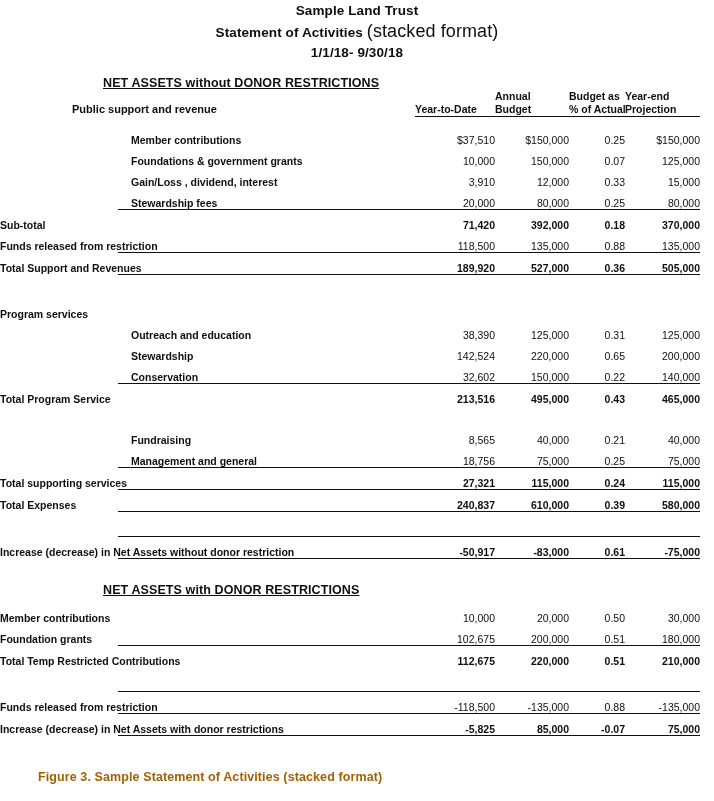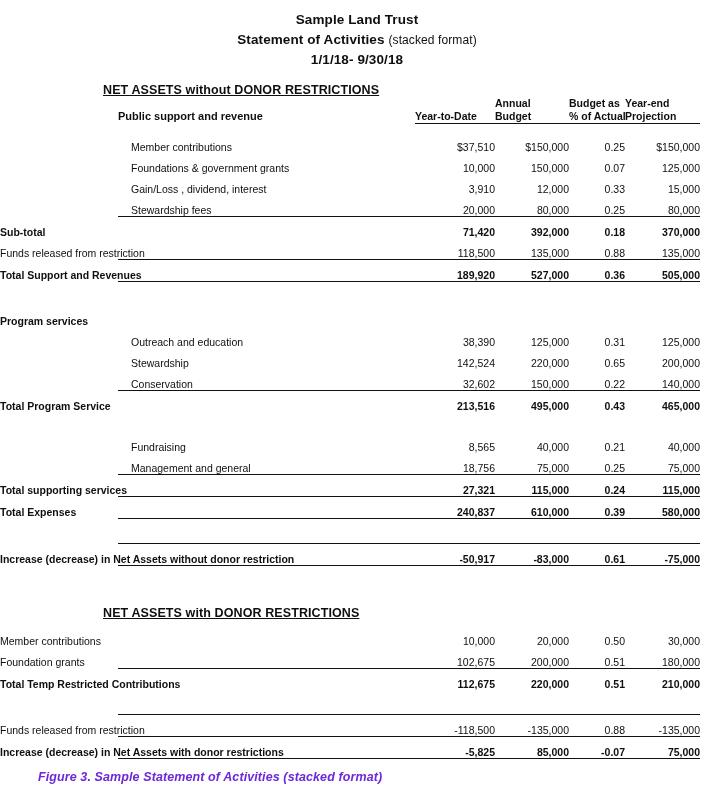--- a/index.html
+++ b/index.html
@@ -12,31 +12,31 @@
     height: 801px;
     font-family: "Liberation Sans", sans-serif;
     color: #0f0f0f;
     position: relative;
     overflow: hidden;
   }
 
   
   .title-block {
     text-align: center;
-    padding-top: 10px;
+    padding-top: 1px;
   }
   .title-line {
     font-size: 13.5px;
     font-weight: bold;
     line-height: 20px;
     letter-spacing: .1px;
   }
   .title-line .normal {
     font-weight: normal;
-    font-size: 12px;
+    font-size: 18px;
   }
 
   
   .section-heading {
     font-size: 12.5px;
     font-weight: bold;
     text-decoration: underline;
     margin-left: 103px;
     letter-spacing: .1px;
   }
@@ -54,21 +54,21 @@
   table.stmt col.c-ann   { width: 74px; }
   table.stmt col.c-pct   { width: 56px; }
   table.stmt col.c-proj  { width: 89px; }
 
   table.stmt td {
     font-size: 10.5px;
     padding: 0;
     vertical-align: bottom;
     white-space: nowrap;
   }
-  td.label { padding-left: 118px; }
+  td.label { padding-left: 118px; font-weight: bold; }
   td.num {
     text-align: right;
     padding-right: 13px;
     font-variant-numeric: tabular-nums;
   }
   td.num.proj { padding-right: 14px; }
 
   tr.row td { height: 21px; }
 
   
@@ -81,21 +81,21 @@
   .colhead td {
     font-size: 10.5px;
     font-weight: bold;
     text-align: left;
     vertical-align: bottom;
     line-height: 13px;
     padding-bottom: 3px;
   }
   .colhead td.label {
     text-align: left;
-    padding-left: 118px;
+    padding-left: 72px;
     font-size: 11px;
     white-space: nowrap;
   }
   .colhead td.ch {
     padding-right: 13px;
   }
   .colhead td.ch.proj { padding-right: 0; }
 
   
   .rule-row td { height: 0; padding: 0; line-height: 0; font-size: 0; }
@@ -113,23 +113,22 @@
   .spacer-20 td { height: 20px; }
   .spacer-24 td { height: 24px; }
 
   
   .caption {
     position: absolute;
     left: 38px;
     top: 770px;
     font-size: 12.5px;
     font-weight: bold;
-    color: #6d28d9;
+    color: #a16207;
     letter-spacing: .1px;
-    font-style: italic;
   }
 </style>
 </head>
 <body>
 
 <div class="title-block">
   <div class="title-line">Sample Land Trust</div>
   <div class="title-line"><span>Statement of Activities</span> <span class="normal">(stacked format)</span></div>
   <div class="title-line">1/1/18- 9/30/18</div>
 </div>
@@ -344,21 +343,21 @@
       <td class="num proj">-75,000</td>
     </tr>
     <tr class="rule-row">
         <td colspan="5">
           <div class="rule-line"></div>
         </td>
       </tr>
   </tbody>
 </table>
 
-<div class="section-heading" id="heading-with" style="margin-top:40px;">NET ASSETS with DONOR RESTRICTIONS</div>
+<div class="section-heading" id="heading-with" style="margin-top:24px;">NET ASSETS with DONOR RESTRICTIONS</div>
 
 <table class="stmt" style="margin-top:6px;">
   <colgroup>
     <col class="c-label">
       <col class="c-ytd">
       <col class="c-ann">
       <col class="c-pct">
       <col class="c-proj">
   </colgroup>
   <tbody>

